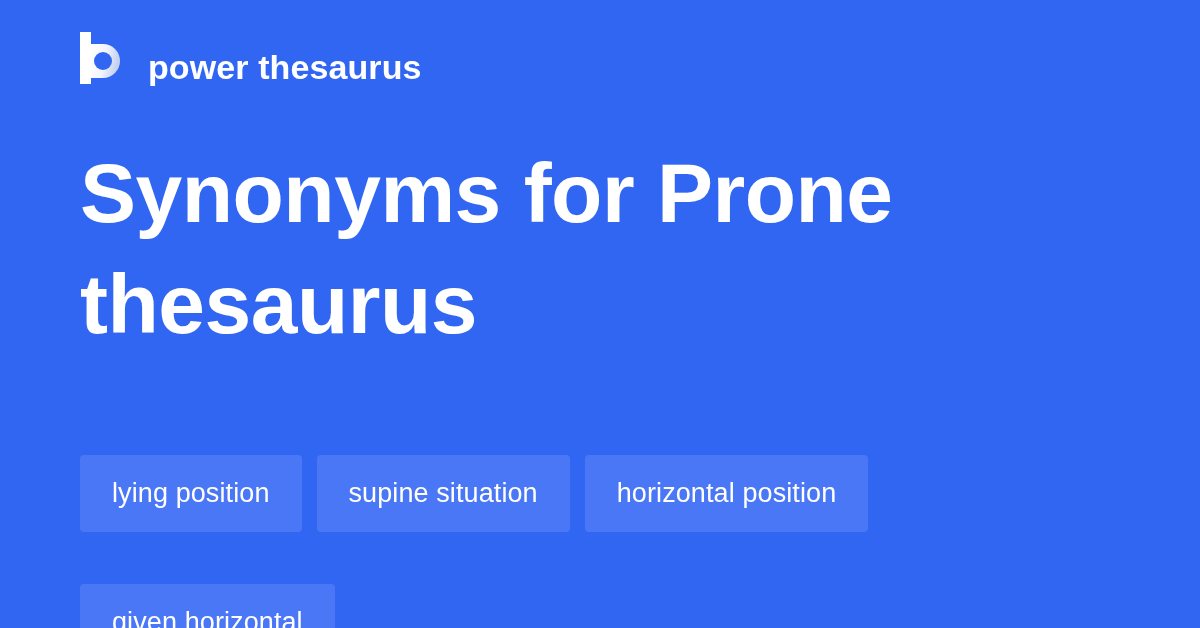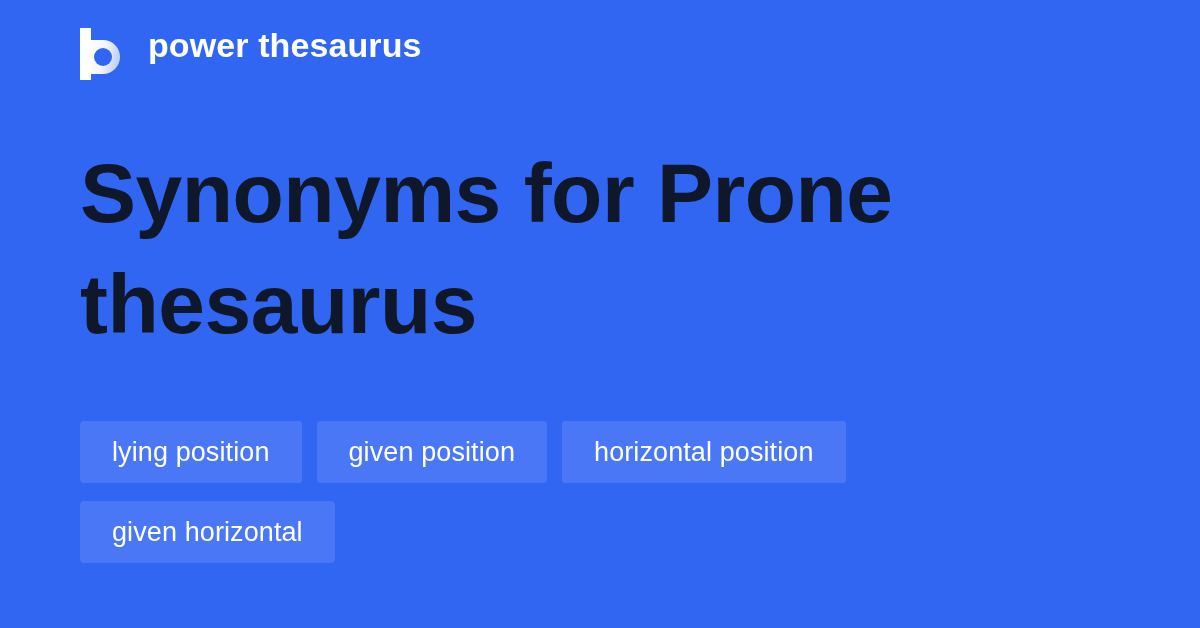--- a/index.html
+++ b/index.html
@@ -22,21 +22,21 @@
     background: #3166f2;
     box-sizing: border-box;
   }
 
   
   .brand {
     position: absolute;
     left: 80px;
     top: 28px;
     display: flex;
-    align-items: flex-start;
+    align-items: flex-end;
     gap: 22px;
     height: 56px;
   }
 
   .brand-logo {
     width: 46px;
     height: 52px;
     display: block;
     flex: 0 0 auto;
   }
@@ -49,21 +49,21 @@
     line-height: 1;
     white-space: nowrap;
   }
 
   
   .headline {
     position: absolute;
     left: 80px;
     top: 138px;
     width: 1000px;
-    color: #0f172a;
+    color: #ffffff;
     font-size: 84px;
     font-weight: 700;
     line-height: 111px;
     letter-spacing: -0.5px;
     margin: 0;
   }
 
   
   .tags {
     position: absolute;
@@ -77,26 +77,27 @@
 
   .tag-row {
     display: flex;
     flex-direction: row;
     gap: 15px;
   }
 
   .tag {
     background: #4a77f5;
     border-radius: 4px;
-    height: 62px;
+    height: 77px;
     padding: 0 32px;
     display: flex;
     align-items: center;
     justify-content: center;
     box-sizing: border-box;
+    margin-top: 34px;
   }
 
   .tag-label {
     color: #ffffff;
     font-size: 27px;
     font-weight: 400;
     line-height: 1;
     white-space: nowrap;
     letter-spacing: 0.1px;
   }
@@ -132,21 +133,21 @@
     <span>thesaurus</span>
   </h1>
 
   <div class="tags">
 
     <div class="tag-row">
       <div class="tag">
         <span class="tag-label">lying position</span>
       </div>
       <div class="tag">
-        <span class="tag-label">given position</span>
+        <span class="tag-label">supine situation</span>
       </div>
       <div class="tag">
         <span class="tag-label">horizontal position</span>
       </div>
     </div>
 
     <div class="tag-row">
       <div class="tag">
         <span class="tag-label">given horizontal</span>
       </div>

